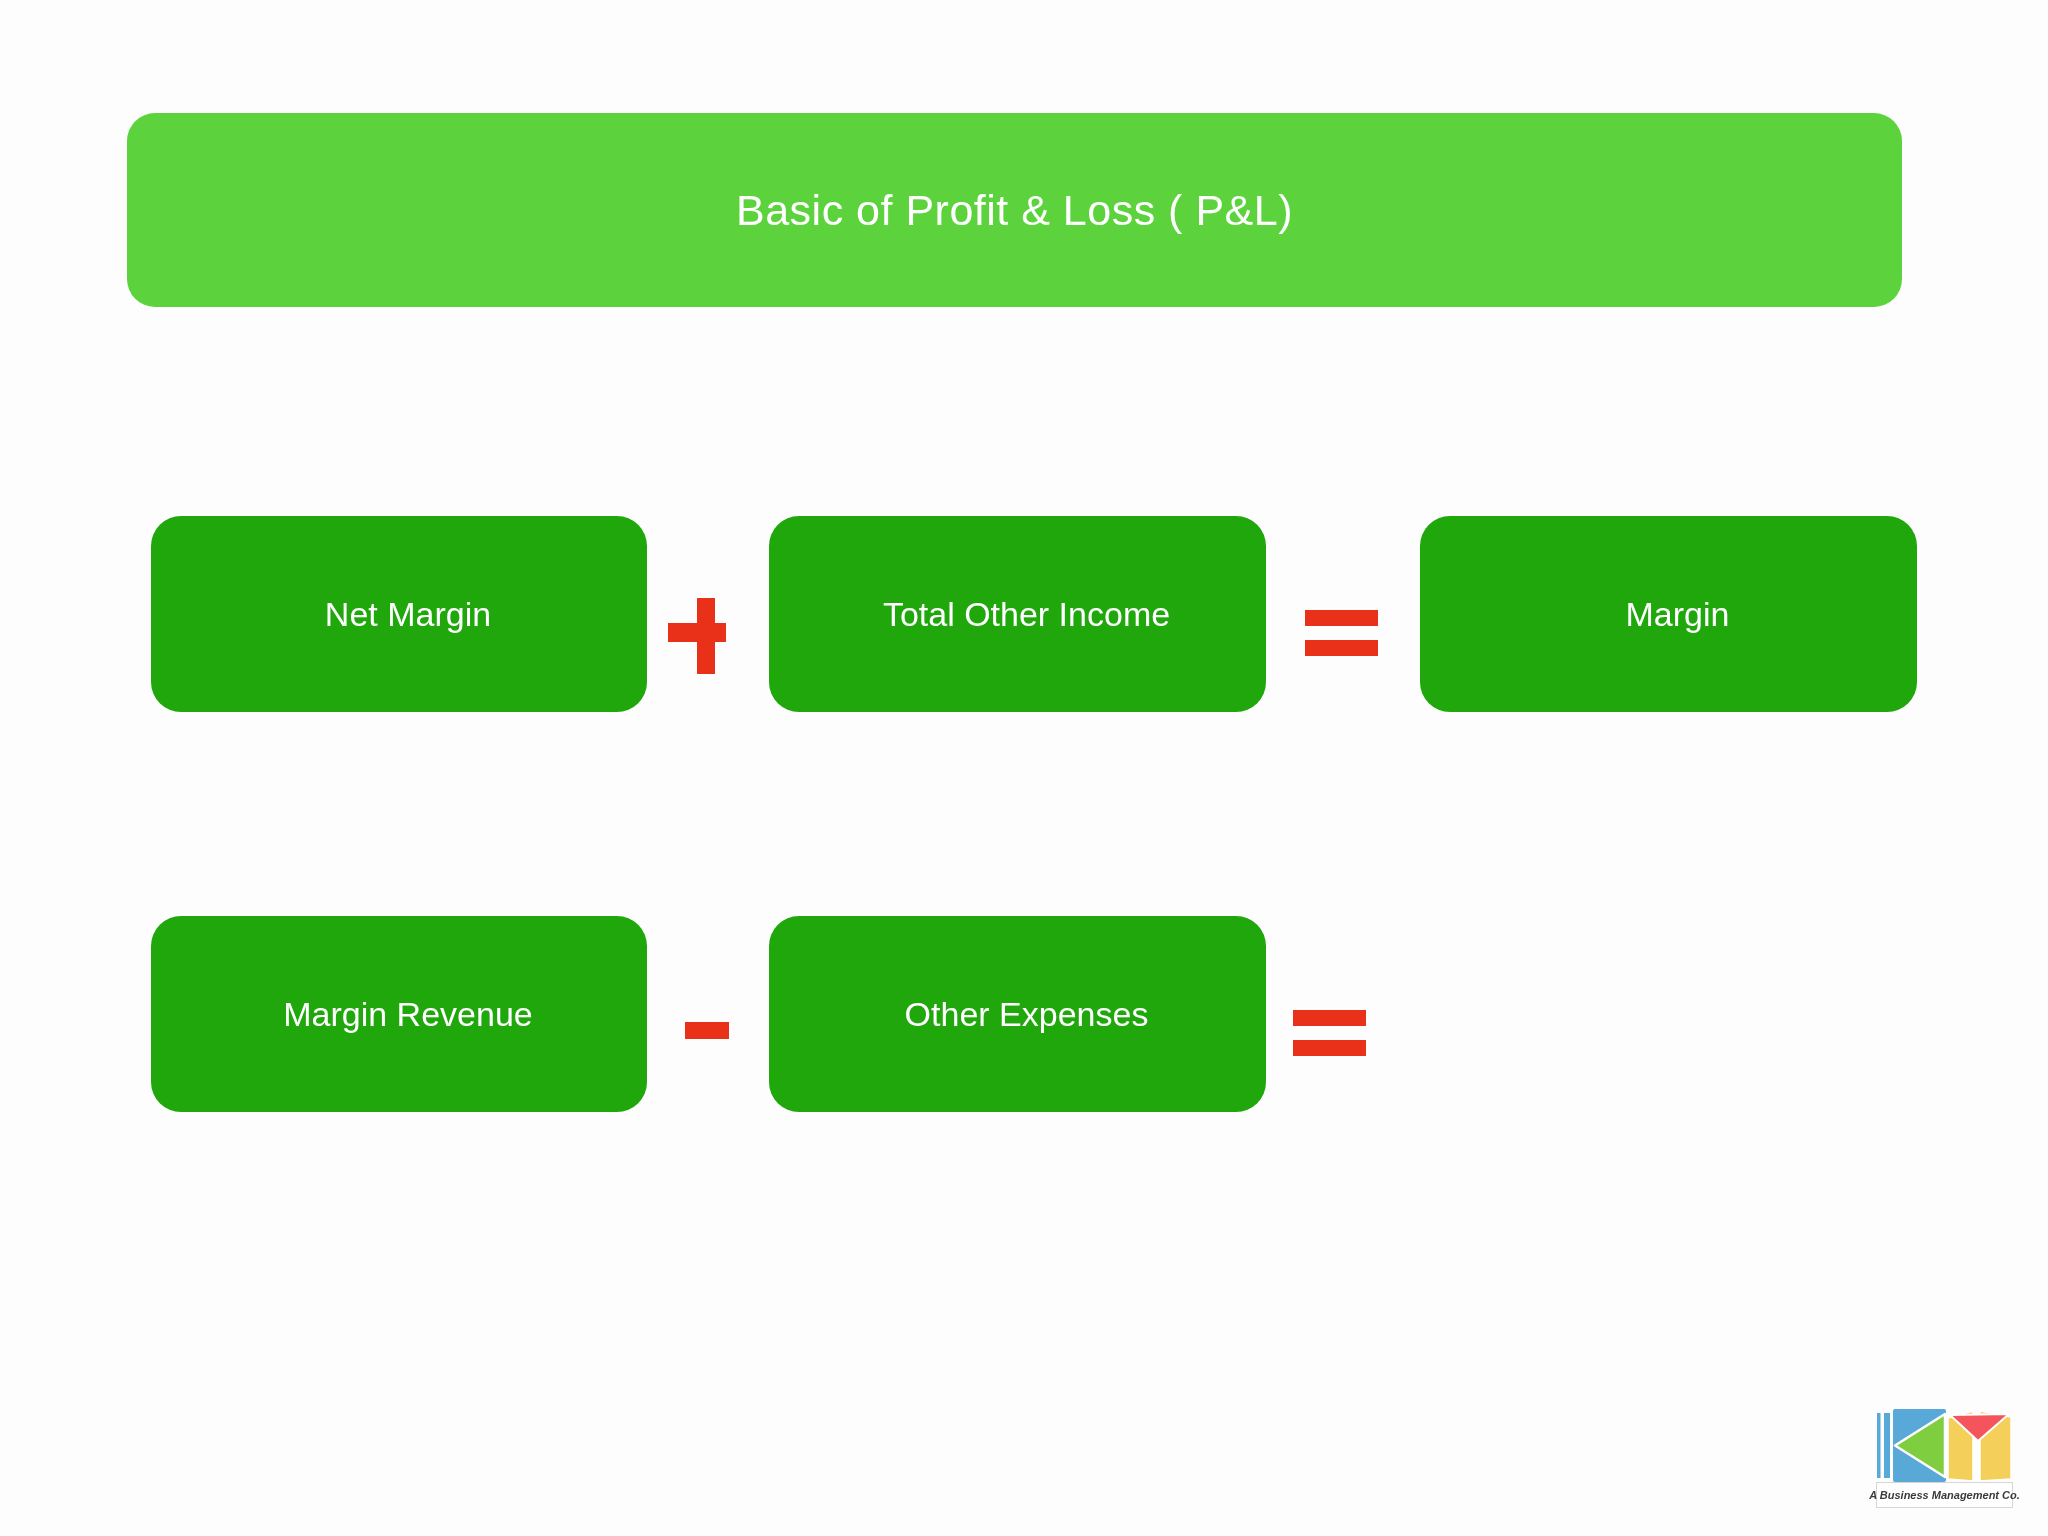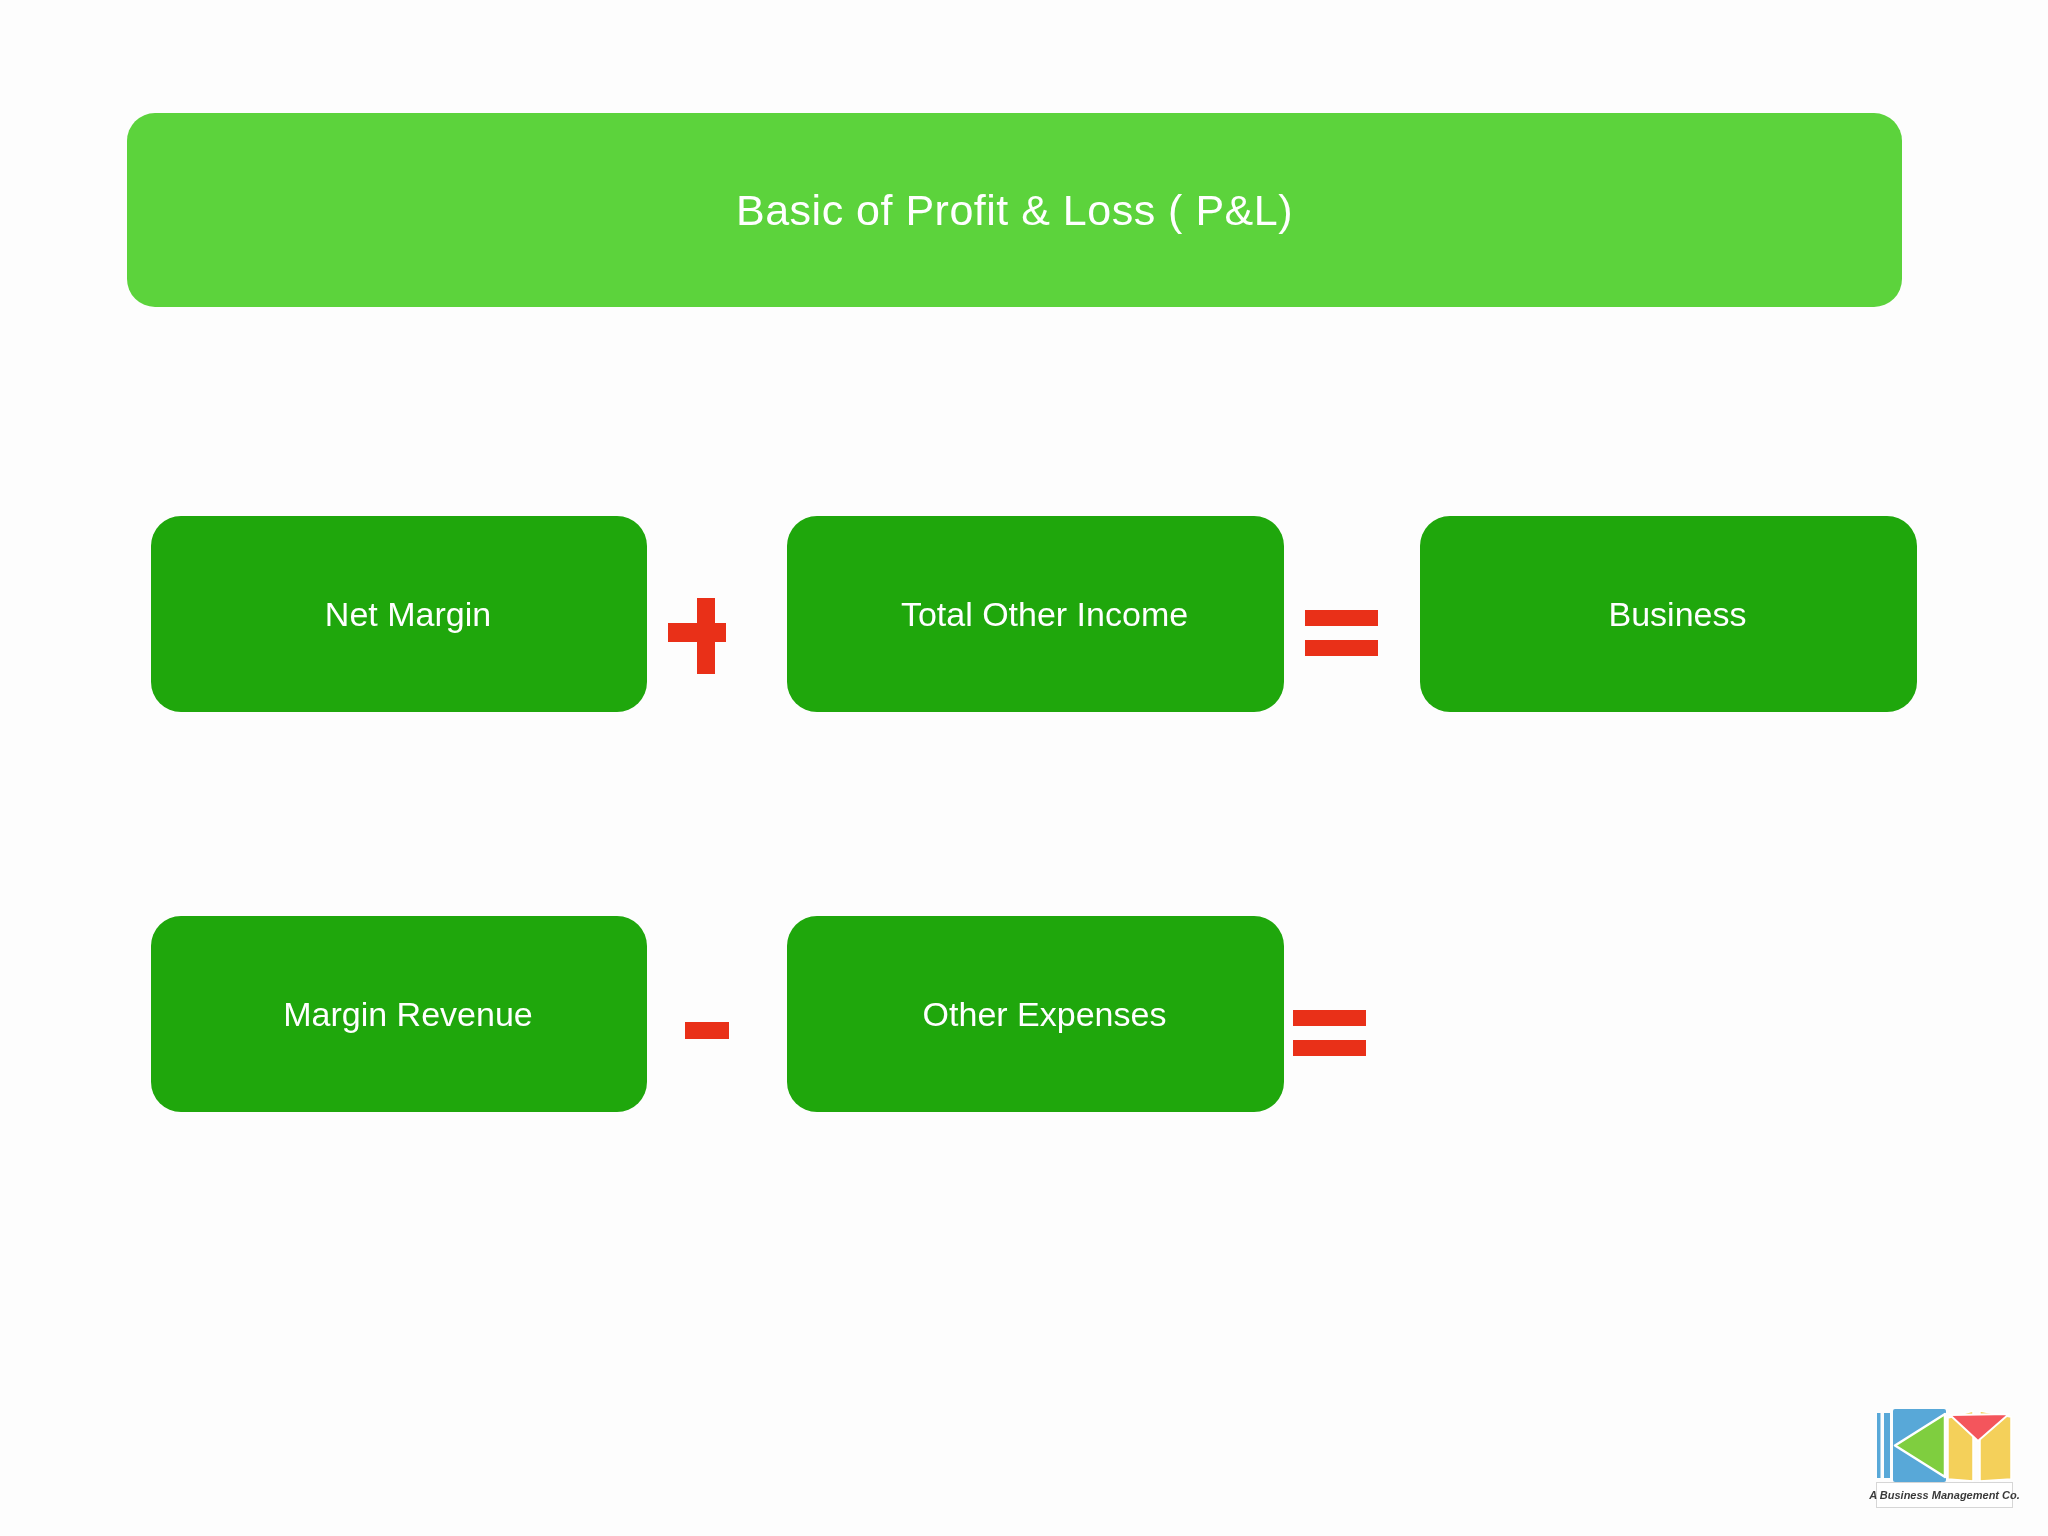--- a/index.html
+++ b/index.html
@@ -40,21 +40,21 @@
     display: flex;
     align-items: center;
     justify-content: center;
     color: #ffffff;
     font-size: 34px;
     padding-left: 18px;
   }
   .r1 { top: 516px; }
   .r2 { top: 916px; }
   .c1 { left: 151px;  width: 478px; }
-  .c2 { left: 787px;  width: 479px; }
+  .c2 { left: 769px;  width: 479px; }
   .c3 { left: 1420px; width: 479px; }
 
   
   .op-plus {
     position: absolute;
     left: 668px;
     top: 598px;
     width: 58px;
     height: 76px;
   }
@@ -142,21 +142,21 @@
 
   <div class="gbox r1 c1">
     <span>Net Margin</span>
   </div>
   <div class="op-plus" role="img" aria-label="+"></div>
   <div class="gbox r1 c2">
     <span>Total Other Income</span>
   </div>
   <div class="op-eq eq-row1" role="img" aria-label="="></div>
   <div class="gbox r1 c3">
-    <span>Business</span>
+    <span>Margin</span>
   </div>
 
   <div class="gbox r2 c1">
     <span>Margin Revenue</span>
   </div>
   <div class="op-minus" role="img" aria-label="-"></div>
   <div class="gbox r2 c2">
     <span>Other Expenses</span>
   </div>
   <div class="op-eq eq-row2" role="img" aria-label="="></div>

